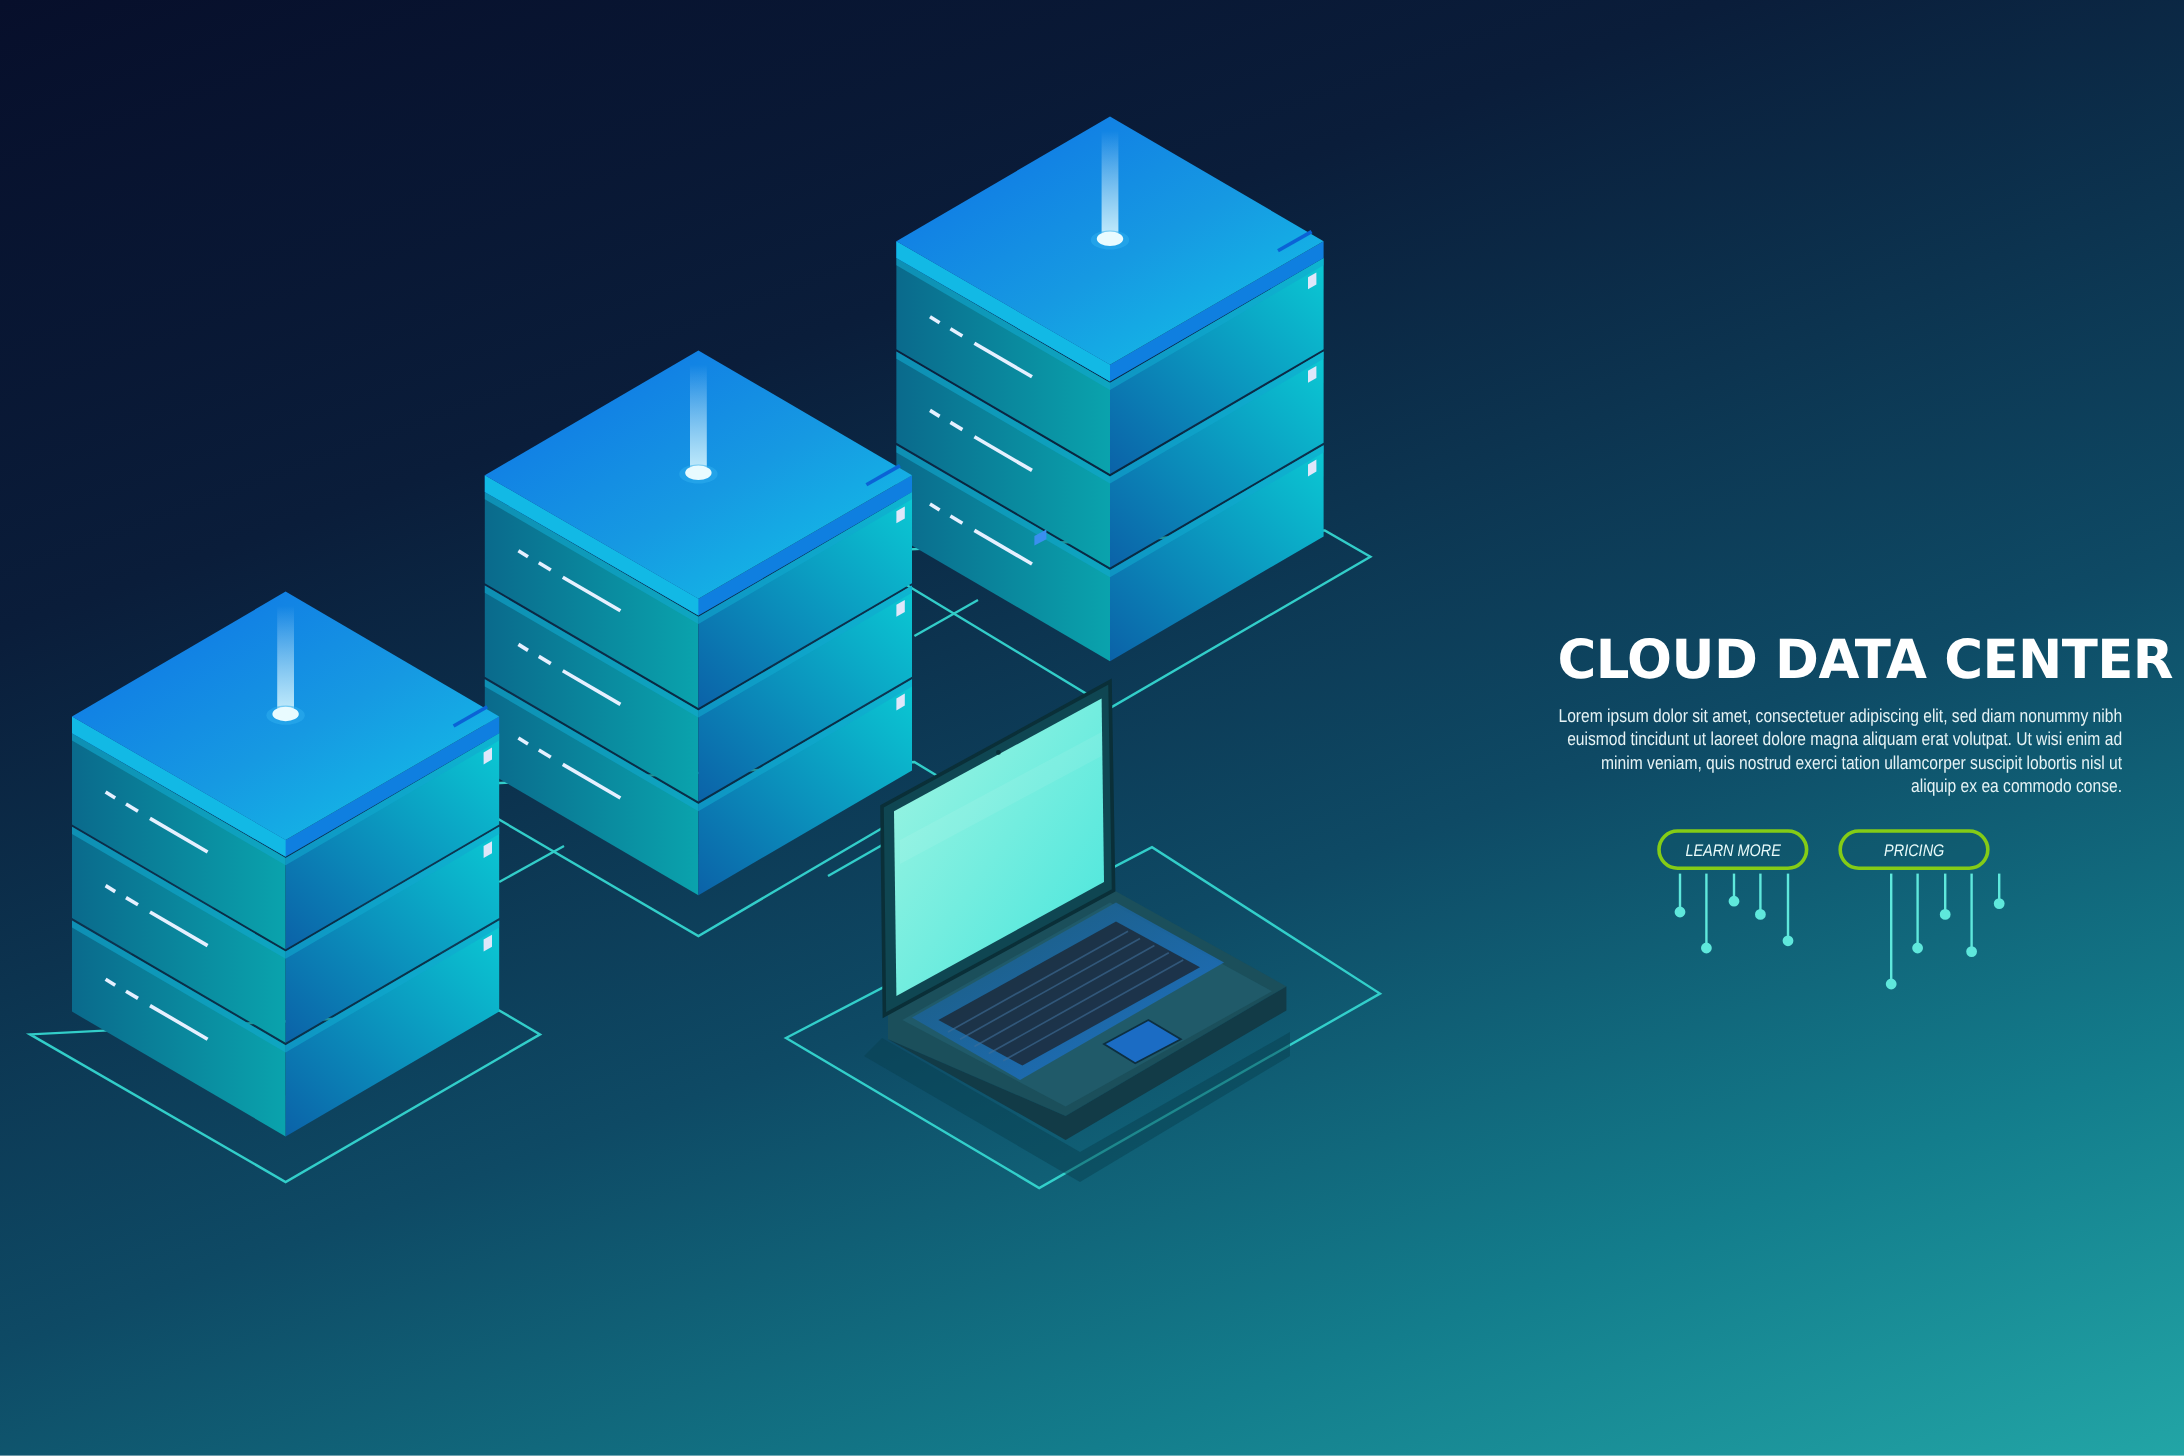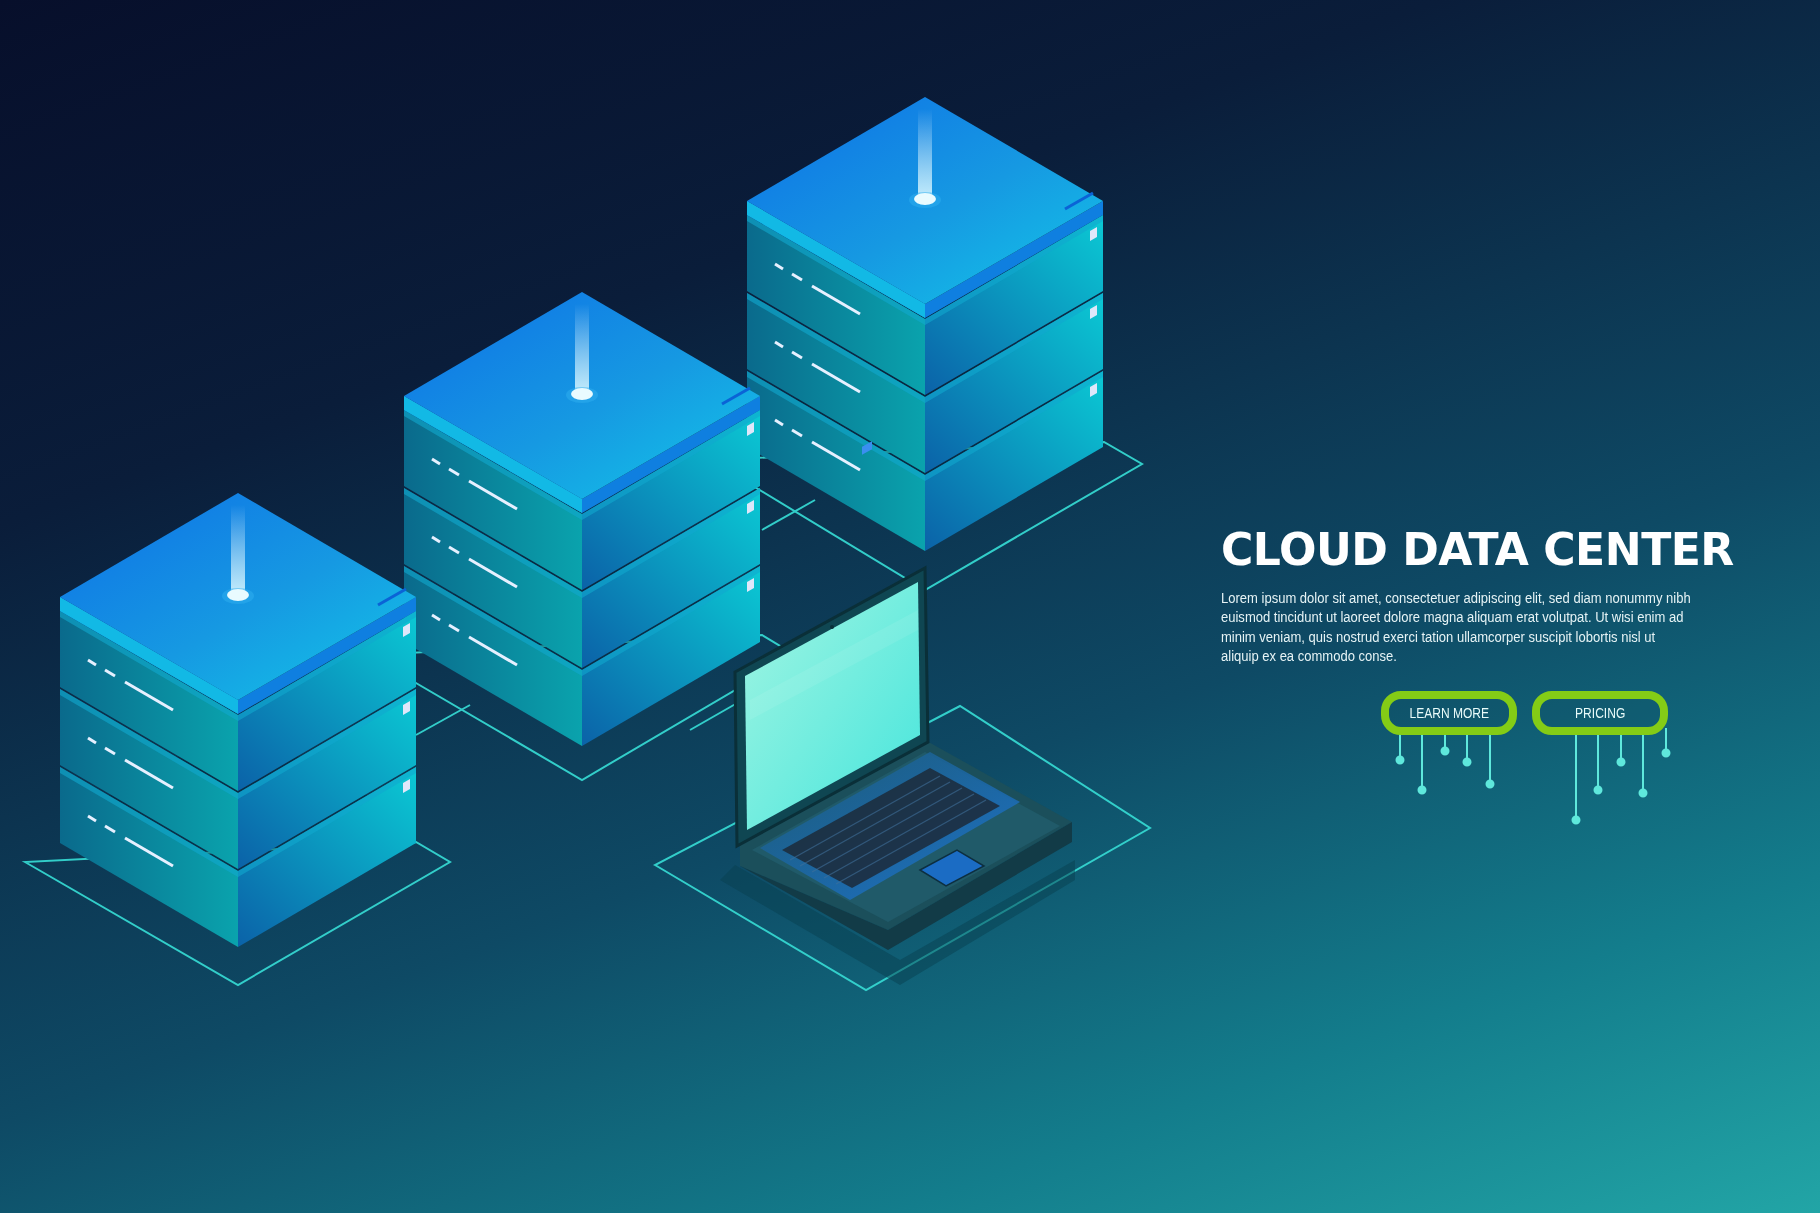--- a/index.html
+++ b/index.html
@@ -3,39 +3,40 @@
 <meta charset="utf-8">
 <style>
   html, body { margin: 0; padding: 0; }
   body {
     width: 1820px; height: 1213px; overflow: hidden; position: relative;
     background: linear-gradient(160deg, #070f2b 0%, #0a1d3a 28%, #0e4a65 60%, #137d8c 82%, #22a5a6 100%);
     font-family: "Liberation Sans", sans-serif;
   }
   #scene { position: absolute; left: 0; top: 0; }
   .hero {
-    position: absolute; left: 1221px; top: 522px; width: 480px;
+    position: absolute; left: 1298px; top: 522px; width: 480px;
     color: #ffffff;
+    text-align: right;
   }
   .hero-title {
     font-family: "DejaVu Sans", sans-serif;
     font-weight: bold; font-size: 45px; letter-spacing: -0.5px;
     line-height: 56px; white-space: nowrap; margin: 0;
     transform: scaleX(0.98); transform-origin: left top;
   }
   .hero-text {
     margin: 10px 0 0 0; font-size: 15.5px; line-height: 19.3px;
     color: #e6f3f5; width: 560px;
     transform: scaleX(0.84); transform-origin: left top;
   }
   .cta {
     position: absolute; top: 691px; width: 120px; height: 28px;
-    border: 8px solid #84cc16; border-radius: 20px;
+    border: 3px solid #84cc16; border-radius: 20px;
     color: #e9fbfa; font-size: 14px; text-align: center; line-height: 28px;
-    background: rgba(15, 80, 100, 0.25); cursor: pointer;
+    background: rgba(15, 80, 100, 0.25); cursor: pointer; font-style: italic;
   }
   .cta span { display: inline-block; transform: scaleX(0.86); }
   .cta-learn { left: 1381px; }
   .cta-pricing { left: 1532px; }
 </style>
 </head>
 <body>
 
 <svg id="scene" width="1820" height="1213" viewBox="0 0 1820 1213" xmlns="http://www.w3.org/2000/svg">
   <defs>

